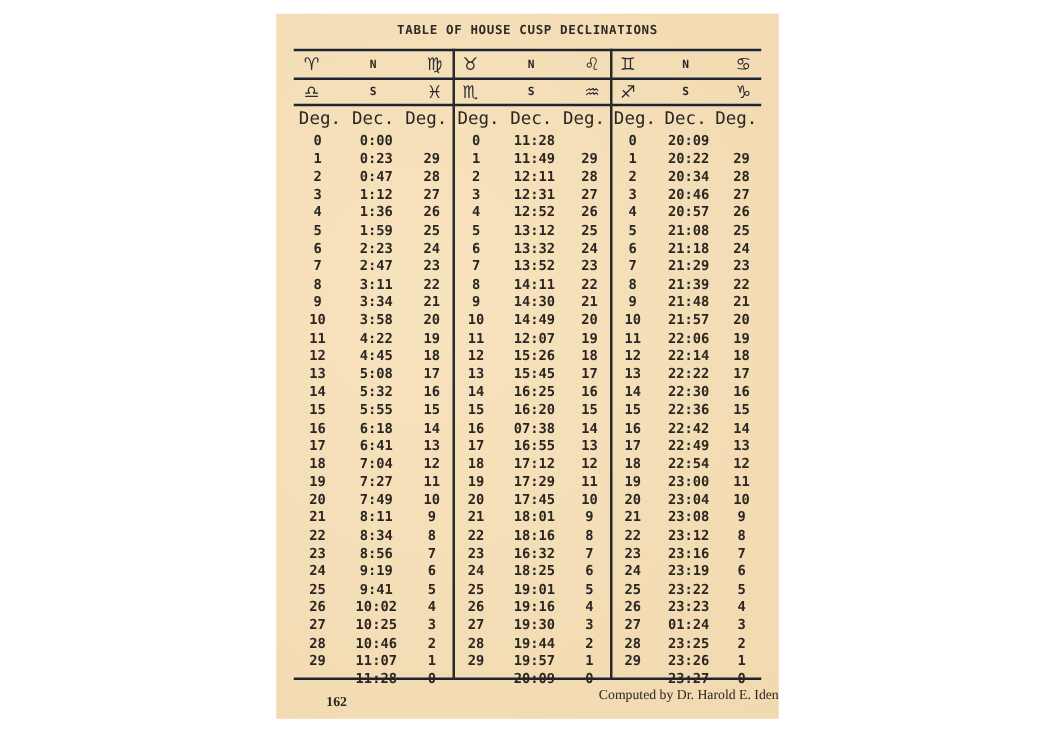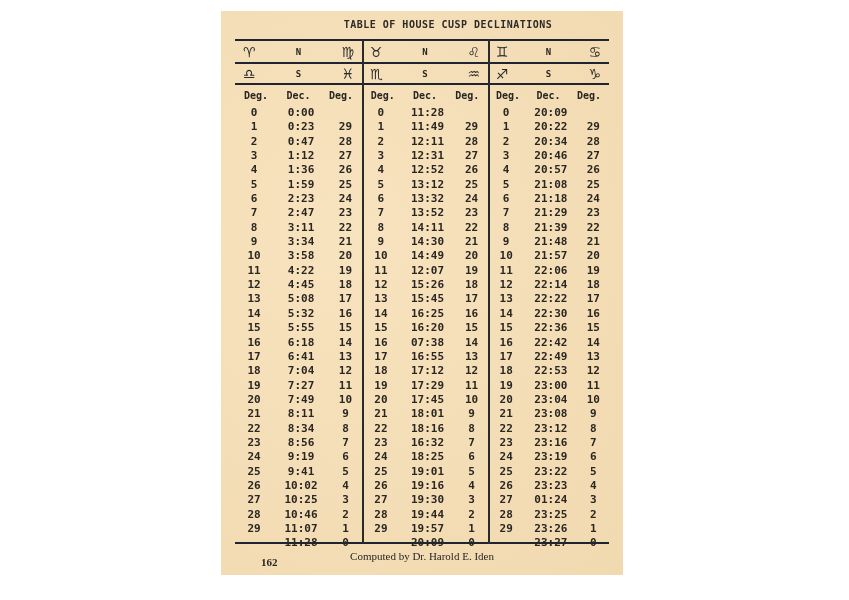--- a/index.html
+++ b/index.html
@@ -6,21 +6,21 @@
     body { width: 849px; height: 600px; position: relative; overflow: hidden; }
     .page {
       position: absolute; left: 221px; top: 11px; width: 402px; height: 564px;
       background: #f3dcb4;
       background-image: radial-gradient(ellipse at 30% 40%, rgba(255,240,210,0.35), rgba(230,200,150,0.15));
       color: #2a2622;
       font-family: "DejaVu Sans Mono", "Liberation Mono", monospace;
     }
     .title {
       position: absolute; top: 8px; left: 0; width: 100%; text-align: center;
-      font-size: 10px; letter-spacing: 0.5px; font-weight: bold; color: #2e2a26; padding-left: 26px;
+      font-size: 10px; letter-spacing: 0.5px; font-weight: bold; color: #2e2a26;
     }
     .rule { position: absolute; left: 14px; width: 374px; background: #1e2430; }
     .r1 { top: 28px; height: 2px; }
     .r2 { top: 51px; height: 2px; }
     .r3 { top: 72px; height: 2px; }
     .r4 { top: 531px; height: 2px; }
     .vline { position: absolute; top: 28px; height: 505px; width: 1.5px; background: #2a2a2a; }
     .v1 { left: 141px; }
     .v2 { left: 267px; }
     .grid {
@@ -28,33 +28,33 @@
       display: grid; grid-template-columns: 127px 126px 121px;
     }
     .sec { display: grid; grid-template-columns: 33% 34% 33%; align-items: center; }
     .hrow1 { top: 30px; height: 21px; }
     .hrow2 { top: 53px; height: 19px; }
     .hrow3 { top: 76px; height: 16px; }
     .sym { font-family: "DejaVu Sans", sans-serif; font-size: 14px; font-weight: bold; color: #2b2b2b; }
     .sym.l { text-align: left; padding-left: 8px; }
     .sym.r { text-align: right; padding-right: 8px; }
     .ns { text-align: center; font-size: 9px; font-weight: bold; }
-    .colhead { font-size: 10px; font-weight: bold; text-align: center; }
+    .colhead { font-size: 14px; font-weight: normal; text-align: center; }
     .data { position: absolute; top: 95px; left: 14px; width: 374px; }
     .drow { display: grid; grid-template-columns: 127px 126px 121px; height: 14.35px; line-height: 14.35px; font-size: 11px; font-weight: bold; }
     .cell { display: grid; grid-template-columns: 30% 44% 26%; }
     .deg { text-align: center; }
     .dec { text-align: center; }
     .deg2 { text-align: center; }
     .footer {
       position: absolute; top: 539px; left: 0; width: 100%;
       font-family: "Liberation Serif", "DejaVu Serif", serif; color: #2a2622;
     }
     .pagenum { position: absolute; left: 40px; top: 6px; font-size: 11px; font-weight: bold; }
-    .credit { position: absolute; left: 0; width: 100%; text-align: center; top: 0; font-size: 11px; font-family: Liberation Serif, serif; }
+    .credit { position: absolute; left: 0; width: 100%; text-align: right; top: 0; font-size: 11px; font-family: Liberation Serif, serif; }
   </style>
 </head>
 <body>
 
 <div class="page">
   <div class="title">TABLE OF HOUSE CUSP DECLINATIONS</div>
 
   <div class="rule r1"></div>
   <div class="rule r2"></div>
   <div class="rule r3"></div>
@@ -429,21 +429,21 @@
           <span class="dec">7:04</span>
           <span class="deg2">12</span>
         </div>
         <div class="cell">
           <span class="deg">18</span>
           <span class="dec">17:12</span>
           <span class="deg2">12</span>
         </div>
         <div class="cell">
           <span class="deg">18</span>
-          <span class="dec">22:53</span>
+          <span class="dec">22:54</span>
           <span class="deg2">12</span>
         </div>
       </div>
       <div class="drow">
         <div class="cell">
           <span class="deg">19</span>
           <span class="dec">7:27</span>
           <span class="deg2">11</span>
         </div>
         <div class="cell">

